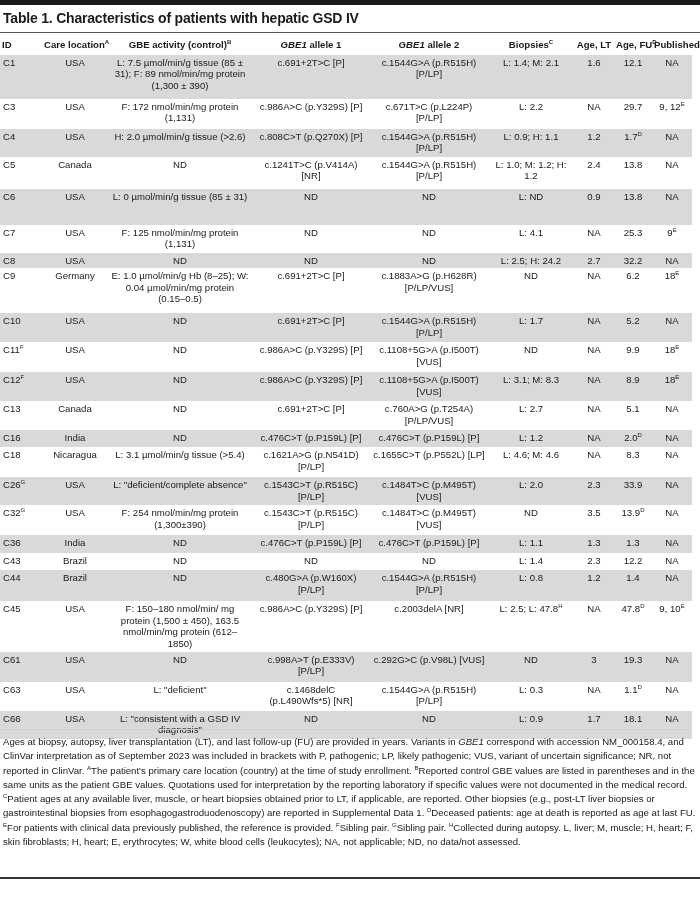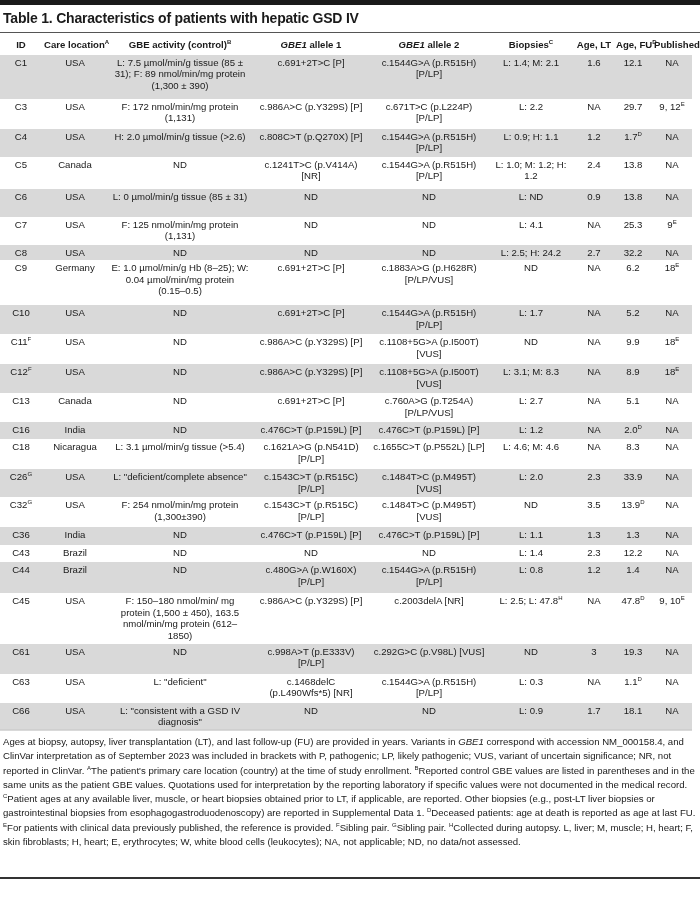--- a/index.html
+++ b/index.html
@@ -4,21 +4,21 @@
 <style>
   html, body { margin: 0; padding: 0; background: #ffffff; }
   body { width: 700px; height: 919px; position: relative; overflow: hidden;
          font-family: "Liberation Sans", "DejaVu Sans", sans-serif; color: #1a1a1a; }
   .topbar { position: absolute; left: 0; top: 0; width: 700px; height: 5px; background: #1a1a1a; }
   .title { position: absolute; left: 3px; top: 10px; font-size: 14px; font-weight: bold; letter-spacing: -0.2px; }
   .title-rule { position: absolute; left: 0; top: 32px; width: 700px; height: 1px; background: #555; }
   table { position: absolute; left: 0; top: 36px; width: 692px; border-collapse: collapse;
           font-size: 9.6px; line-height: 11.6px; table-layout: fixed; }
   th { font-weight: bold; text-align: center; padding: 3px 2px 4px 2px; vertical-align: top; white-space: nowrap; }
-  th.id, td.id { text-align: center; }
+  th.id, td.id { text-align: left; }
   td { text-align: center; vertical-align: top; padding: 2px 3px 2px 3px; }
   tr.shade td { background: #d9d9d9; }
   sup { font-size: 6px; line-height: 0; vertical-align: super; }
   .ital { font-style: italic; }
   .foot { position: absolute; left: 3px; top: 735px; width: 694px; font-size: 9.6px; line-height: 14.3px; color: #1a1a1a; }
   .bottom-rule { position: absolute; left: 0; top: 877px; width: 700px; height: 2px; background: #333; }
   .foot-line-top { position: absolute; left: 0; top: 729px; width: 692px; height: 1px; background: #cfcfcf; }
 </style>
 </head>
 <body>
@@ -90,21 +90,21 @@
         <td class="id"><span>C5</span><sup></sup></td>
         <td><span>Canada</span></td>
         <td><span>ND</span></td>
         <td><span>c.1241T&gt;C (p.V414A) [NR]</span></td>
         <td><span>c.1544G&gt;A (p.R515H) [P/LP]</span></td>
         <td><span>L: 1.0; M: 1.2; H: 1.2</span><sup></sup></td>
         <td><span>2.4</span></td>
         <td><span>13.8</span><sup></sup></td>
         <td><span>NA</span><sup></sup></td>
       </tr>
-      <tr class="shade" style="height: 28px; margin-top: 10px;">
+      <tr class="shade" style="height: 36px; margin-top: 10px;">
         <td class="id"><span>C6</span><sup></sup></td>
         <td><span>USA</span></td>
         <td><span>L: 0 µmol/min/g tissue (85 ± 31)</span></td>
         <td><span>ND</span></td>
         <td><span>ND</span></td>
         <td><span>L: ND</span><sup></sup></td>
         <td><span>0.9</span></td>
         <td><span>13.8</span><sup></sup></td>
         <td><span>NA</span><sup></sup></td>
       </tr>

